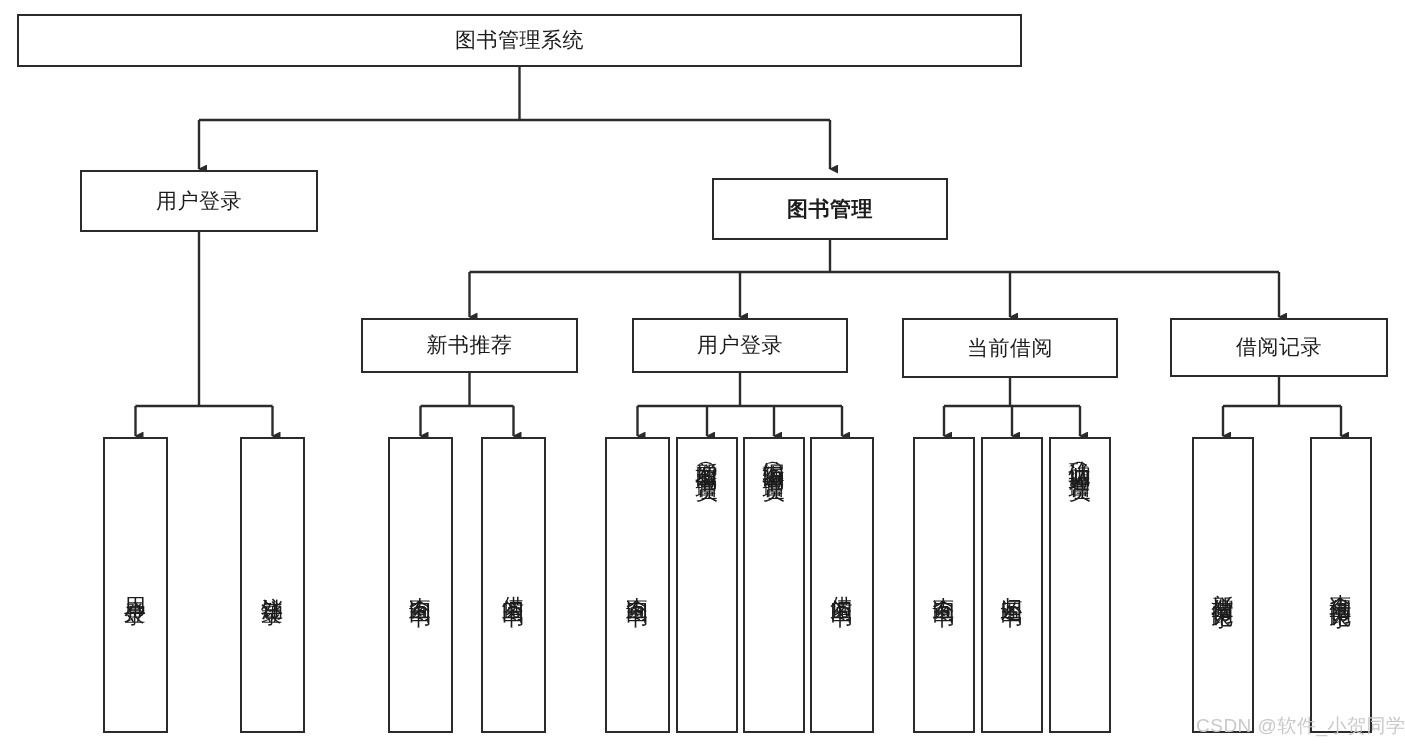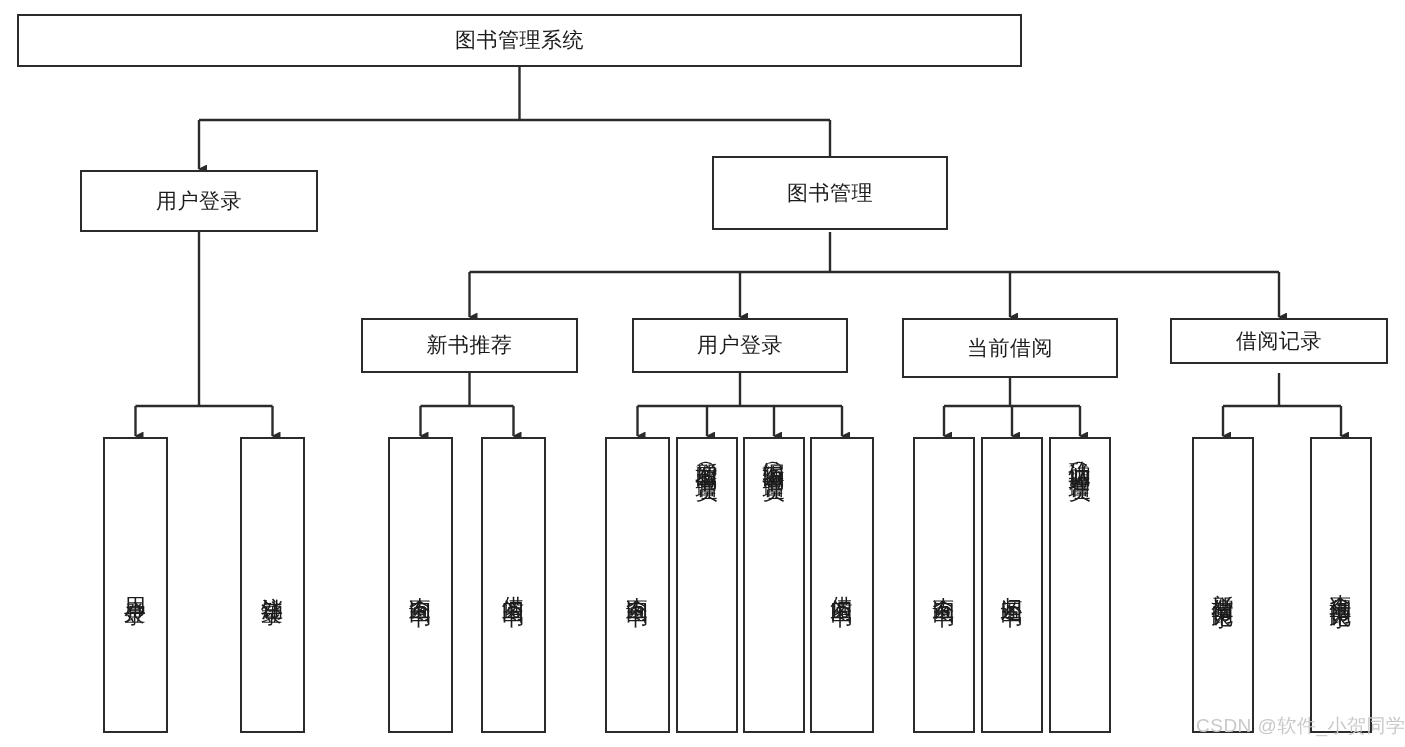--- a/index.html
+++ b/index.html
@@ -121,33 +121,33 @@
         <line x1="1341" y1="406" x2="1341" y2="436" stroke="#2b2b2b" stroke-width="2.4" marker-end="url(#arrowhead)"></line>
       </g>
   </svg>
   <div id="node-layer">
       <div class="node horizontal" style="left: 17px; top: 14px; width: 1005px; height: 53px; border-color: rgb(43, 43, 43); background: rgb(255, 255, 255);">
         <span class="label">图书管理系统</span>
       </div>
       <div class="node horizontal" style="left: 80px; top: 170px; width: 238px; height: 62px; border-color: rgb(43, 43, 43); background: rgb(255, 255, 255);">
         <span class="label">用户登录</span>
       </div>
-      <div class="node horizontal" style="left: 712px; top: 156px; width: 236px; height: 74px; border-color: rgb(43, 43, 43); background: rgb(255, 255, 255);">
+      <div class="node horizontal" style="left: 712px; top: 178px; width: 236px; height: 62px; border-color: rgb(43, 43, 43); background: rgb(255, 255, 255); font-weight: bold;">
         <span class="label">图书管理</span>
       </div>
       <div class="node horizontal" style="left: 361px; top: 318px; width: 217px; height: 55px; border-color: rgb(43, 43, 43); background: rgb(255, 255, 255);">
         <span class="label">新书推荐</span>
       </div>
       <div class="node horizontal" style="left: 632px; top: 318px; width: 216px; height: 55px; border-color: rgb(43, 43, 43); background: rgb(255, 255, 255);">
         <span class="label">用户登录</span>
       </div>
       <div class="node horizontal" style="left: 902px; top: 318px; width: 216px; height: 60px; border-color: rgb(43, 43, 43); background: rgb(255, 255, 255);">
         <span class="label">当前借阅</span>
       </div>
-      <div class="node horizontal" style="left: 1170px; top: 318px; width: 218px; height: 46px; border-color: rgb(43, 43, 43); background: rgb(255, 255, 255);">
+      <div class="node horizontal" style="left: 1170px; top: 318px; width: 218px; height: 59px; border-color: rgb(43, 43, 43); background: rgb(255, 255, 255);">
         <span class="label">借阅记录</span>
       </div>
       <div class="node vertical" style="left: 103px; top: 437px; width: 65px; height: 296px; border-color: rgb(43, 43, 43); background: rgb(255, 255, 255);">
         <span class="label">用户登录</span>
       </div>
       <div class="node vertical" style="left: 240px; top: 437px; width: 65px; height: 296px; border-color: rgb(43, 43, 43); background: rgb(255, 255, 255);">
         <span class="label">注销登录</span>
       </div>
       <div class="node vertical" style="left: 388px; top: 437px; width: 65px; height: 296px; border-color: rgb(43, 43, 43); background: rgb(255, 255, 255);">
         <span class="label">查询图书</span>

